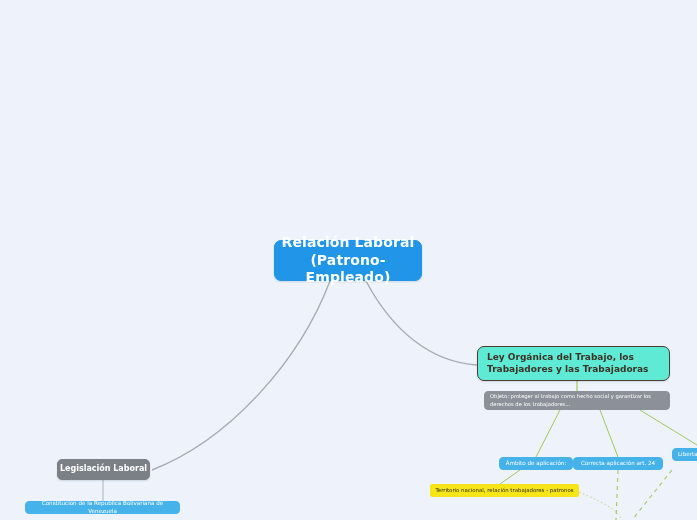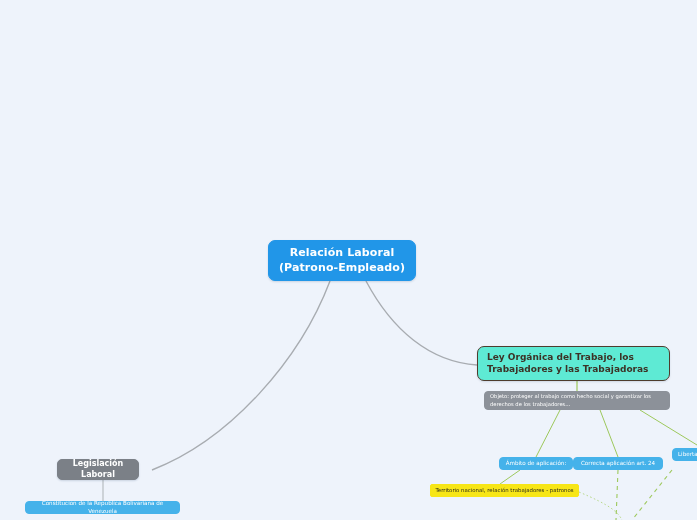--- a/index.html
+++ b/index.html
@@ -28,27 +28,27 @@
     display: flex;
     align-items: center;
     justify-content: center;
     text-align: center;
     white-space: pre-line;
     line-height: 1.28;
   }
 
   
   .n-root {
-    left: 268px; top: 240px;
+    left: 274px; top: 240px;
     width: 148px; height: 41px;
     background: #2196e8;
     border: 1px solid #2196e8;
     border-radius: 7px;
     color: #ffffff;
-    font-size: 11px;
+    font-size: 14px;
     font-weight: bold;
     letter-spacing: .1px;
     box-shadow: 0 1px 2px rgba(40,70,110,.18);
   }
 
   
   .n-law {
     left: 477px; top: 346px;
     width: 193px; height: 35px;
     background: #5eead4;
@@ -74,21 +74,21 @@
     left: 484px; top: 391px;
     width: 186px; height: 19px;
     font-size: 5.2px;
     text-align: left;
     justify-content: flex-start;
     padding: 0 5px;
     line-height: 1.5;
   }
   .n-legis {
     left: 57px; top: 459px;
-    width: 82px; height: 21px;
+    width: 93px; height: 21px;
     font-size: 8px;
     font-weight: bold;
     background: #7b8087;
     border-color: #7b8087;
     border-radius: 5px;
     box-shadow: 0 1px 2px rgba(40,70,110,.18);
   }
 
   
   .n-blue {

